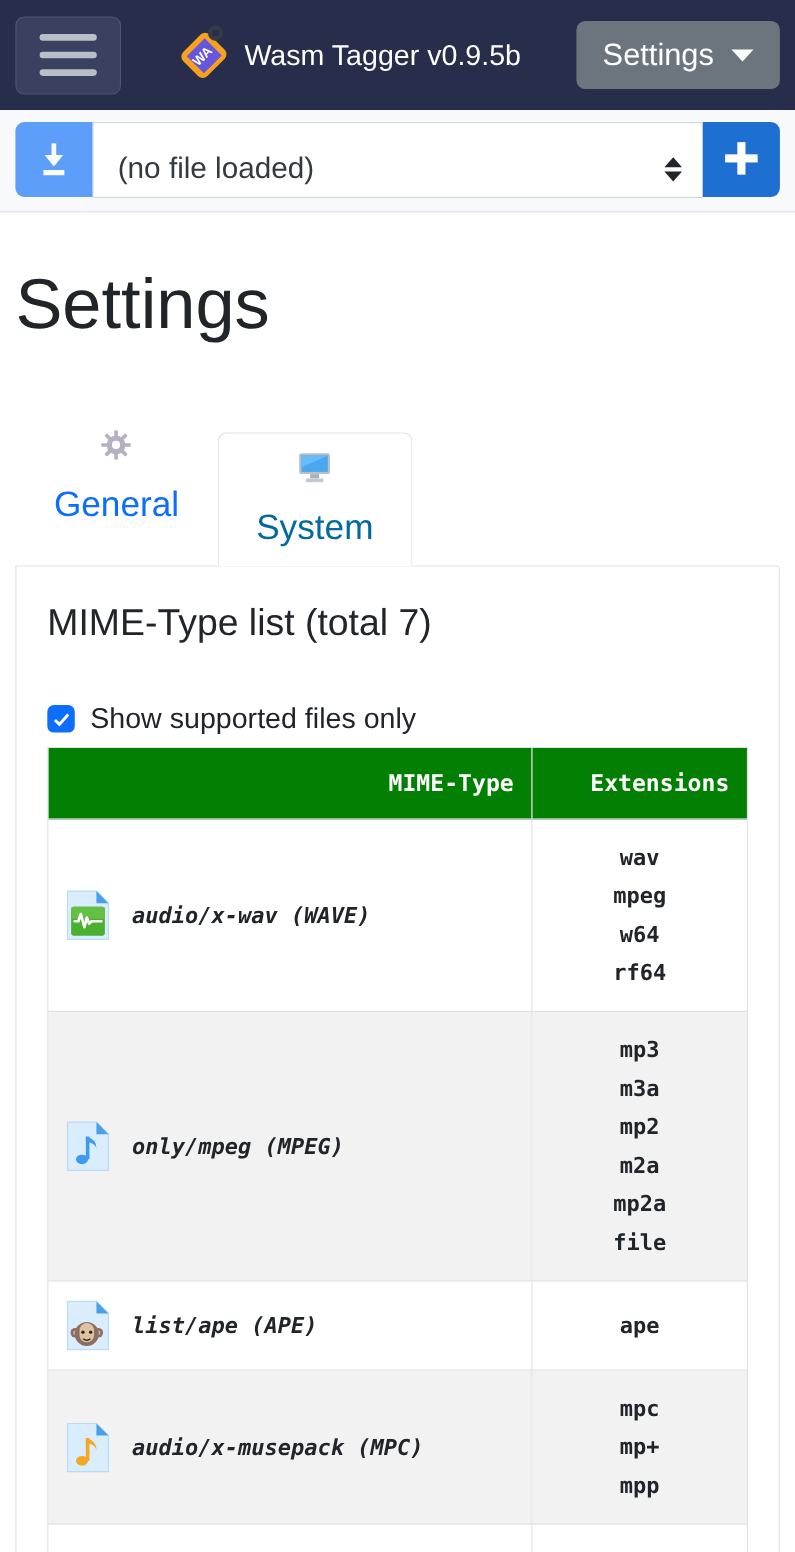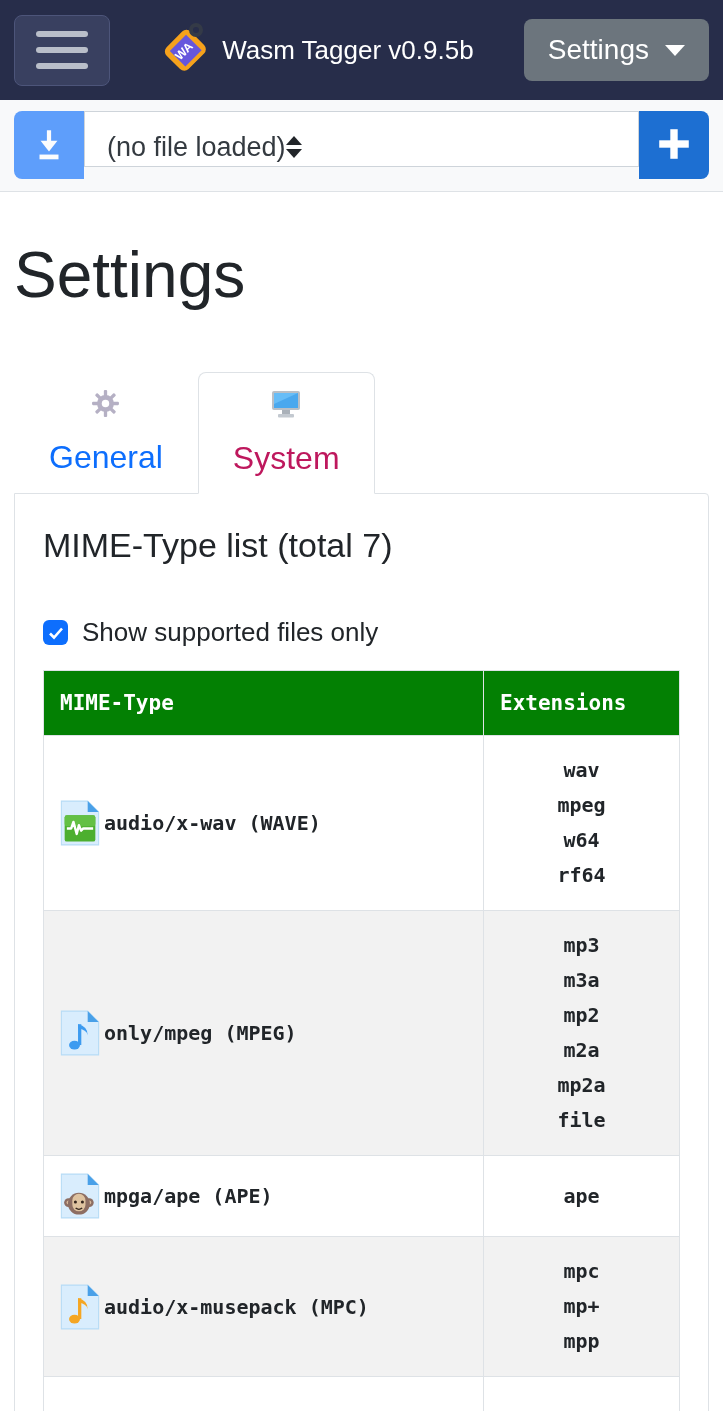--- a/index.html
+++ b/index.html
@@ -19,62 +19,62 @@
                   gap:16px; font-family:inherit; cursor:pointer; }
   .caret-down { width:0; height:0; border-left:10px solid transparent;
                 border-right:10px solid transparent; border-top:11px solid #fff; }
 
   
   .loader { background:#f8f9fa; padding:11px 14px 12px; border-bottom:1px solid #dee2e6;
             display:flex; }
   .dl-btn { width:70px; height:68px; background:#0d6efd; opacity:.65; border:none;
             border-radius:8px 0 0 8px; display:flex; align-items:center;
             justify-content:center; cursor:pointer; }
-  .file-select { flex:1; height:56px; background:#fff; border:1px solid #ced4da;
-                 display:flex; align-items:center; 
+  .file-select { flex:1; height:69px; background:#fff; border:1px solid #ced4da;
+                 display:flex; align-items:center; justify-content:space-between;
                  padding:16px 18px 0 22px; font-size:27px; color:#343a40; cursor:pointer; }
   .sel-caret { display:flex; flex-direction:column; gap:4px; }
   .sel-caret i { display:block; width:0; height:0;
                  border-left:8px solid transparent; border-right:8px solid transparent; }
   .sel-caret .up  { border-bottom:9px solid #212529; }
   .sel-caret .dn  { border-top:9px solid #212529; }
   .add-btn { width:70px; height:68px; background:#1d6fd2; border:none;
              border-radius:0 8px 8px 0; display:flex; align-items:center;
              justify-content:center; cursor:pointer; }
 
   
   main { padding:0 14px; }
   h1.page-title { font-size:64px; font-weight:400; margin:46px 0 60px; color:#212529; }
 
   .tabs { display:flex; align-items:stretch; }
   .tab { display:flex; align-items:center; gap:13px; padding:16px 34px; font-size:32px;
          color:#0d6efd; text-decoration:none; border:1px solid transparent;
          border-radius:8px 8px 0 0; margin-bottom:-1px; cursor:pointer;flex-direction:column; }
-  .tab.active { color:#be185d; background:#fff; border-color:#dee2e6;
-                border-bottom-color:#fff; }
+  .tab.active { color:#0369a1; background:#fff; border-color:#dee2e6;
+                border-bottom-color:#fff;margin-top:20px; }
 
   .card { border:1px solid #dee2e6; border-radius:0 4px 4px 4px; padding:28px;
           min-height:1100px; }
   h2.panel-title { font-size:34px; font-weight:400; margin:4px 0 52px; color:#212529; }
 
-  .check-row { display:flex; align-items:center; gap:14px; margin-bottom:22px;
+  .check-row { display:flex; align-items:center; gap:14px; margin-bottom:10px;
                font-size:26px; cursor:pointer; }
   .checkbox { width:25px; height:25px; border-radius:6px; background:#0d6efd;
               display:flex; align-items:center; justify-content:center; flex:none; }
 
   
   table { width:100%; border-collapse:collapse;
           font-family:"DejaVu Sans Mono", monospace; font-weight:bold;
           font-size:20px; color:#212529; }
-  th { background:#038003; color:#fff; text-align:left; font-size:21px;
+  th { background:#038003; color:#fff; text-align:right; font-size:21px;
        padding:20px 16px; border:1px solid #dee2e6; }
   td { border:1px solid #dee2e6; padding:17px 16px; vertical-align:middle;text-align:center; }
   tbody tr:nth-child(even) { background:#f2f2f2; }
   col.c-mime { width:440px; }
-  .mime-cell { display:flex; align-items:center; gap:4px; }
+  .mime-cell { display:flex; align-items:center; gap:20px;font-style:italic; }
   .file-ic { width:40px; height:46px; flex:none; display:flex; }
   .ext-line { line-height:35px; }
 </style>
 </head>
 <body>
 
 <header class="navbar">
   <div class="hamburger">
     <span></span>
       <span></span>
@@ -236,21 +236,21 @@
                     <circle cx="26.5" cy="27" r="4" fill="#8d6e63"></circle>
                     <circle cx="7.5" cy="27" r="1.8" fill="#d7b899"></circle>
                     <circle cx="26.5" cy="27" r="1.8" fill="#d7b899"></circle>
                     <circle cx="17" cy="28" r="10" fill="#8d6e63"></circle>
                     <path d="M11 25 a5 5 0 0 1 12 0 l0 4 a6 6 0 0 1 -12 0 z" fill="#dfc3a0"></path>
                     <circle cx="13.8" cy="26.5" r="1.4" fill="#33241c"></circle>
                     <circle cx="20.2" cy="26.5" r="1.4" fill="#33241c"></circle>
                     <path d="M14 32 q3 2.4 6 0" fill="none" stroke="#33241c" stroke-width="1.3"></path>
                   </svg>
                 </span>
-        <span>mpga/ape (APE)</span>
+        <span>list/ape (APE)</span>
       </div>
     </td>
     <td>
               <div class="ext-line">ape</div>
             </td>
   </tr>
           <tr>
     <td>
       <div class="mime-cell">
         <span class="file-ic">

